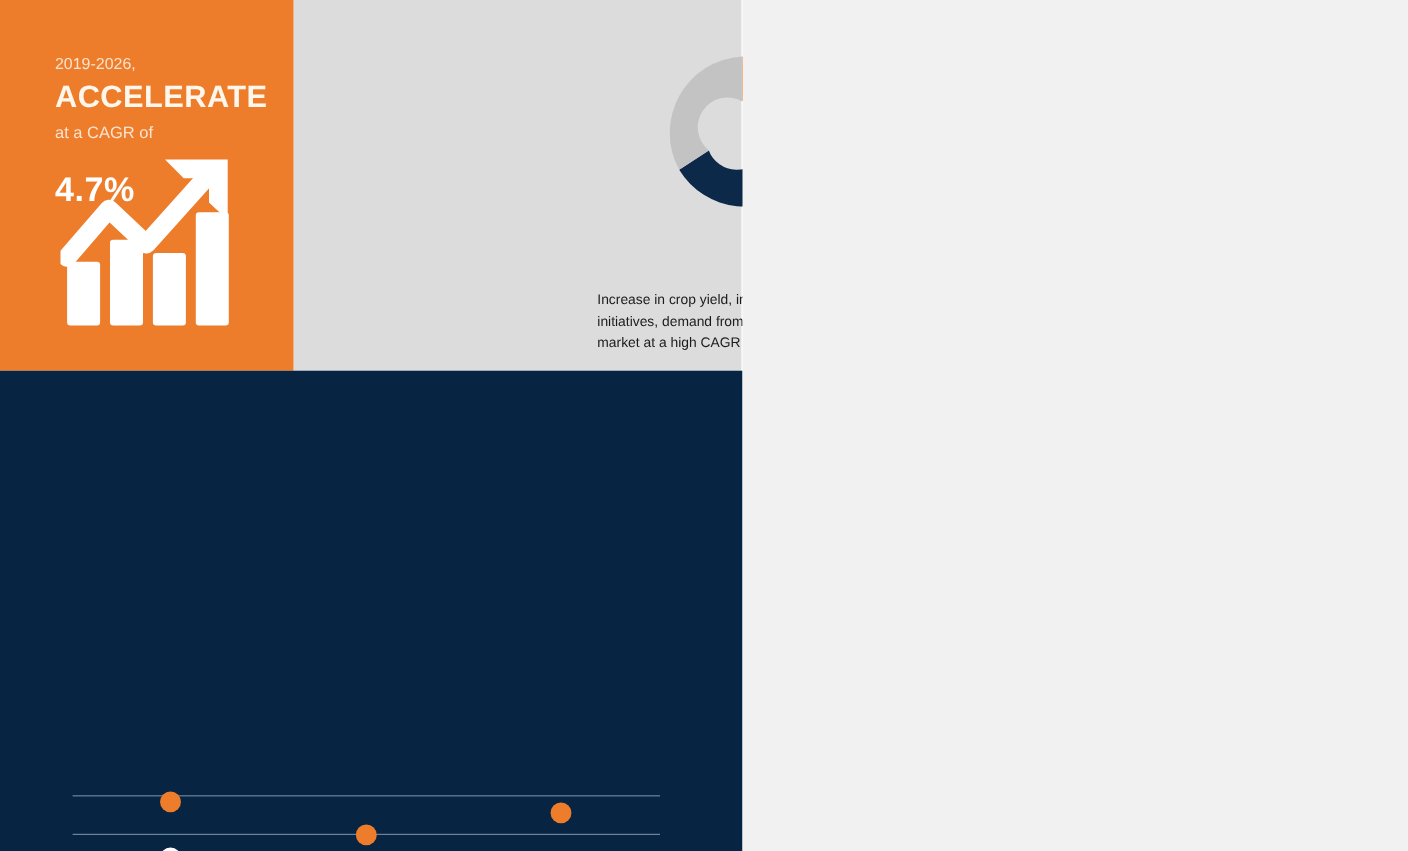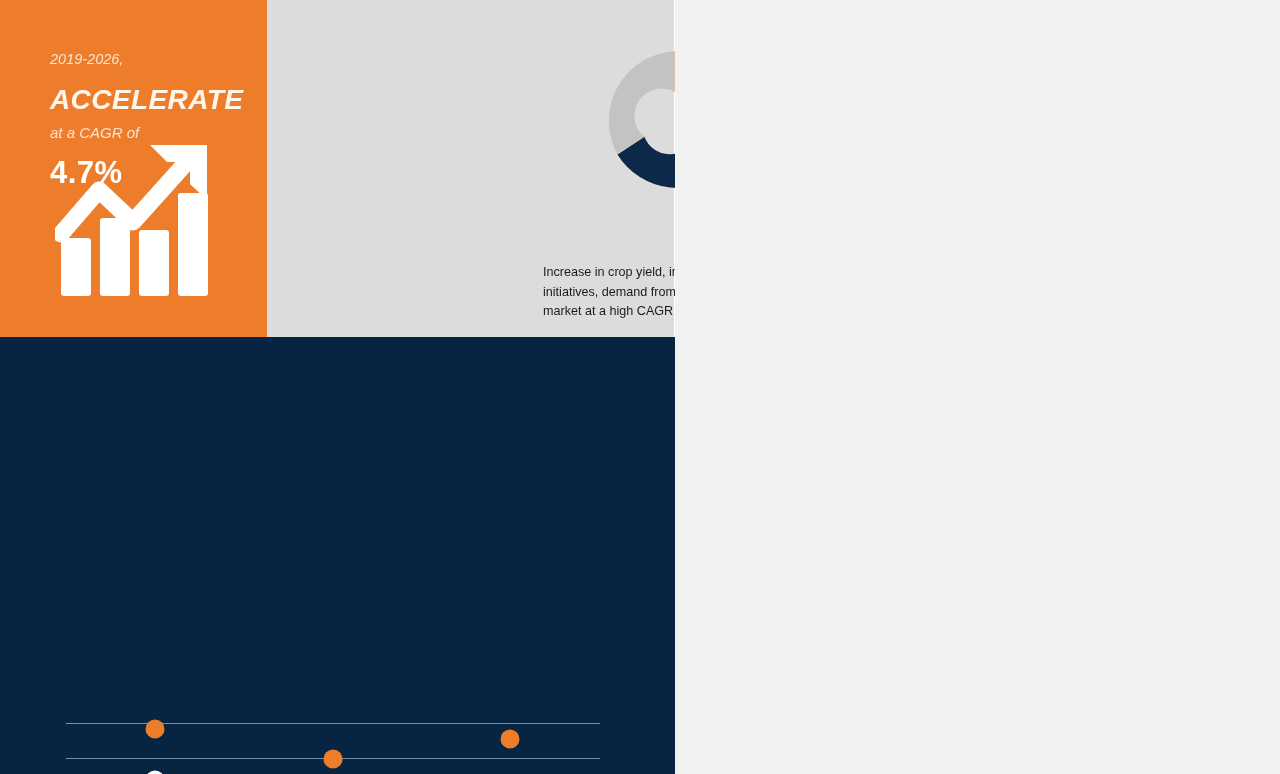--- a/index.html
+++ b/index.html
@@ -23,26 +23,26 @@
   .panel-navy {
     position: absolute; left: 0; top: 337px; width: 675px; height: 437px;
     background: #072442;
   }
   .panel-right {
     position: absolute; left: 675px; top: 0; width: 605px; height: 774px;
     background: #F1F1F1;
   }
 
   
-  .hero-text { position: absolute; left: 50px; top: 50px; width: 210px; color: #fff; font-style: italic; }
+  .hero-text { position: absolute; left: 50px; top: 50px; width: 210px; color: #fff; }
   .hero-line1 { font-size: 14.5px; line-height: 19px; color: #FBE3CF; }
   .hero-line2 { font-size: 14.5px; line-height: 19px; color: #FBE3CF; }
   .hero-accel {
     font-size: 28px; font-weight: bold; letter-spacing: .4px;
-    color: #FFF6EC; line-height: 34px; margin-top: 14px;
+    color: #FFF6EC; line-height: 34px; margin-top: 2px;
   }
   .hero-cagr { font-size: 15px; line-height: 21px; color: #FBE3CF; margin-top: 5px; }
   .hero-pct {
     position: absolute; left: 50px; top: 155px;
     font-size: 31px; font-weight: bold; color: #FFFFFF; letter-spacing: .5px; text-align: right;
   }
   .growth-icon { position: absolute; left: 55px; top: 138px; width: 175px; height: 162px; }
 
   
   .donut-wrap { position: absolute; left: 330px; top: 40px; width: 155px; height: 162px; }

